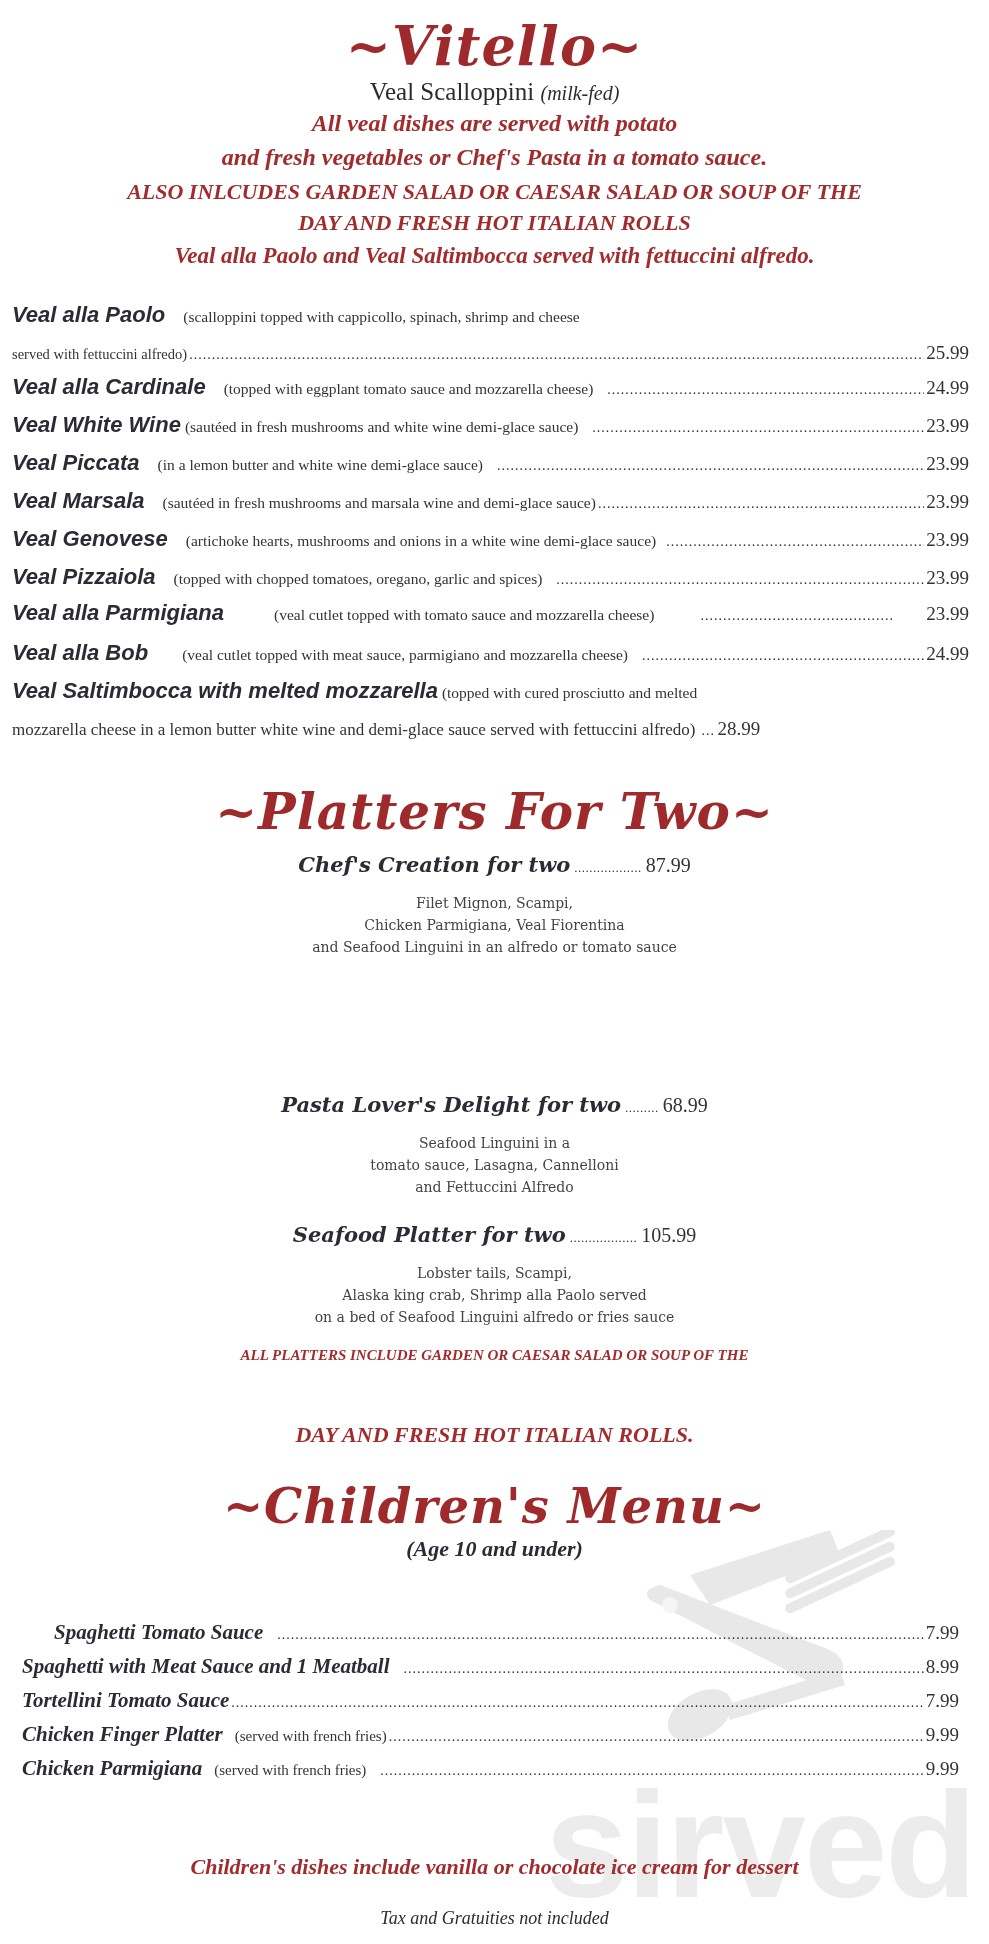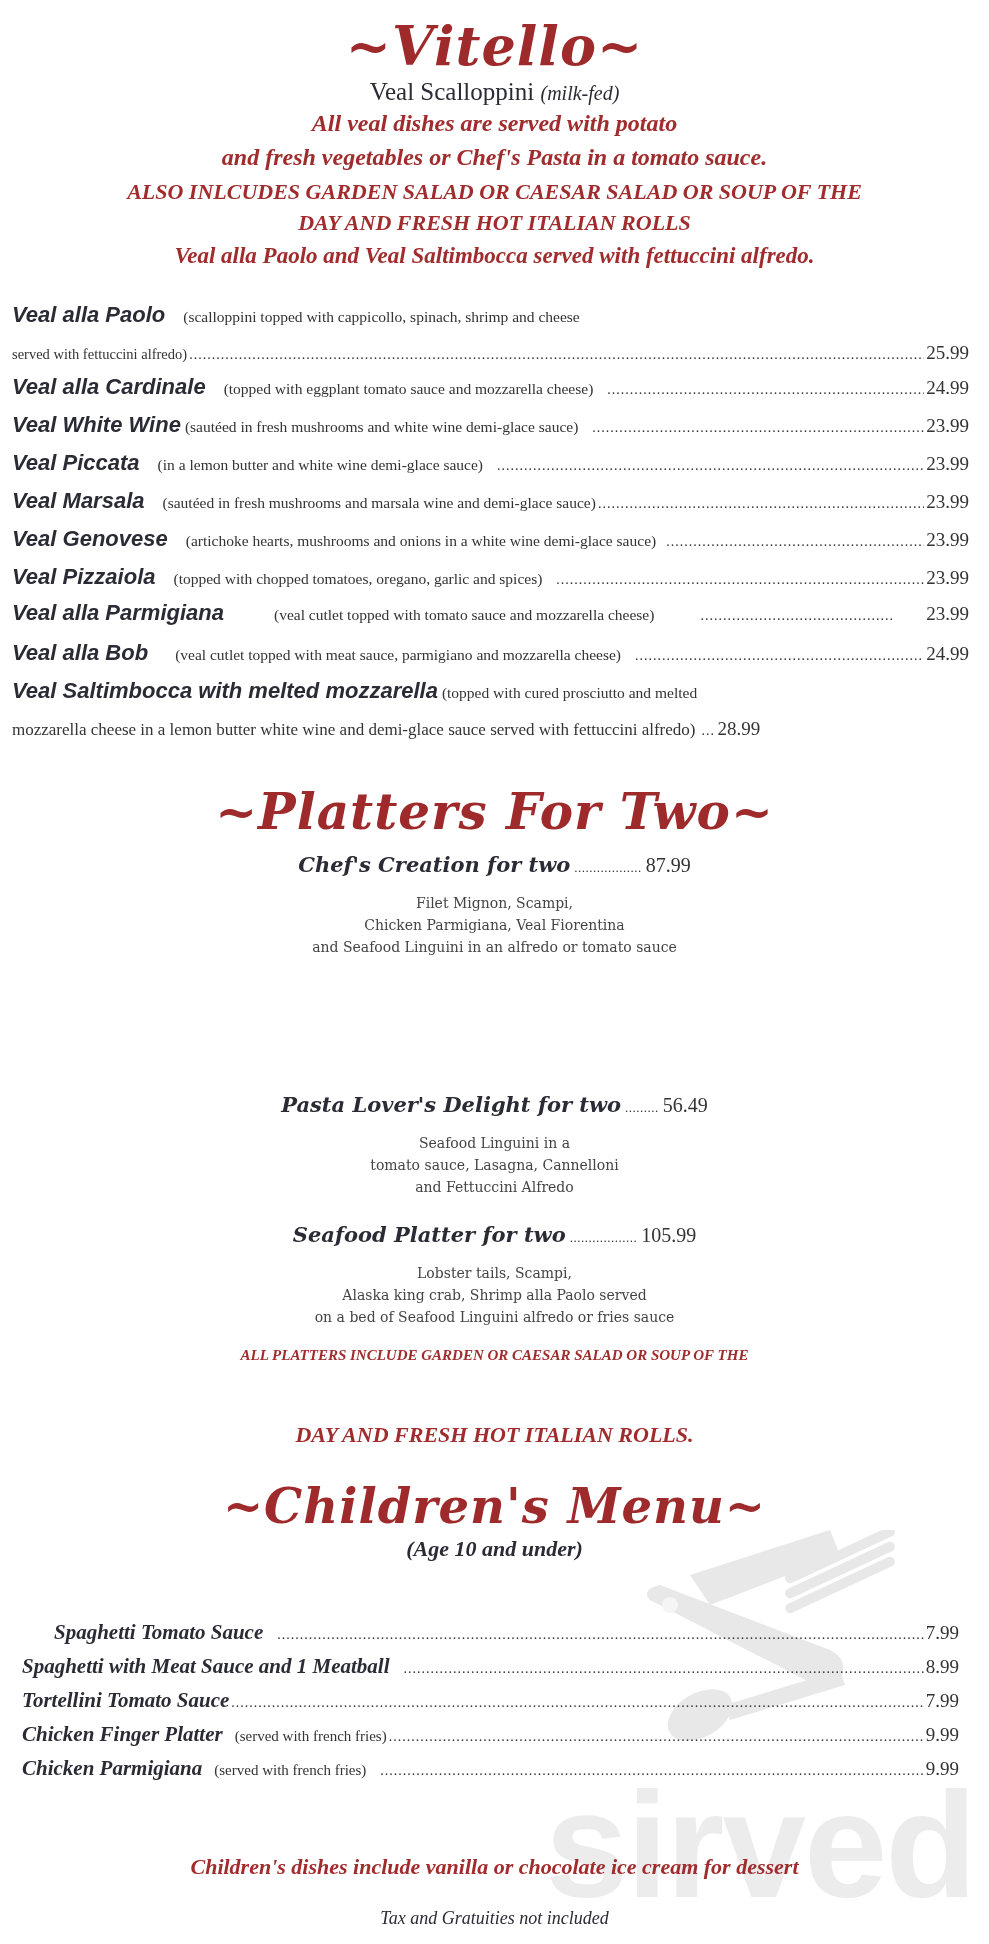--- a/index.html
+++ b/index.html
@@ -106,21 +106,21 @@
 
   <div class="row" style="top:600px;gap:32px;">
     <span class="item-name">Veal alla Parmigiana</span>
     <span class="item-desc" style="margin-left:18px;">(veal cutlet topped with tomato sauce and mozzarella cheese)</span>
     <span class="dots" style="margin-left:14px;"></span>
     <span class="price">23.99</span>
   </div>
 
   <div class="row" style="top:640px;">
     <span class="item-name">Veal alla Bob</span>
-    <span class="item-desc" style="margin-left:27px;text-align:right;">(veal cutlet topped with meat sauce, parmigiano and mozzarella cheese)</span>
+    <span class="item-desc" style="margin-left:34px;text-align:right;">(veal cutlet topped with meat sauce, parmigiano and mozzarella cheese)</span>
     <span class="dots" style="margin-left:14px;"></span>
     <span class="price">24.99</span>
   </div>
 
   <div class="row" style="top:678px;">
     <span class="item-name">Veal Saltimbocca with melted mozzarella</span>
     <span class="item-desc" style="margin-left:4px;">(topped with cured prosciutto and melted</span>
   </div>
   <div class="row" style="top:718px;">
     <span class="item-desc" style="font-size:17px;">mozzarella cheese in a lemon butter white wine and demi-glace sauce served with fettuccini alfredo)</span>
@@ -137,21 +137,21 @@
   </div>
   <div class="abs center platter-desc" style="top:892px;">
     <div>Filet Mignon, Scampi,</div>
     <div>Chicken Parmigiana, Veal Fiorentina</div>
     <div>and Seafood Linguini in an alfredo or tomato sauce</div>
   </div>
 
   <div class="abs center" style="top:1092px;">
     <span class="platter-title">Pasta Lover's Delight for two</span>
     <span class="platter-dots">.........</span>
-    <span class="platter-price">56.49</span>
+    <span class="platter-price">68.99</span>
   </div>
   <div class="abs center platter-desc" style="top:1132px;">
     <div>Seafood Linguini in a</div>
     <div>tomato sauce, Lasagna, Cannelloni</div>
     <div>and Fettuccini Alfredo</div>
   </div>
 
   <div class="abs center" style="top:1222px;">
     <span class="platter-title">Seafood Platter for two</span>
     <span class="platter-dots">..................</span>

